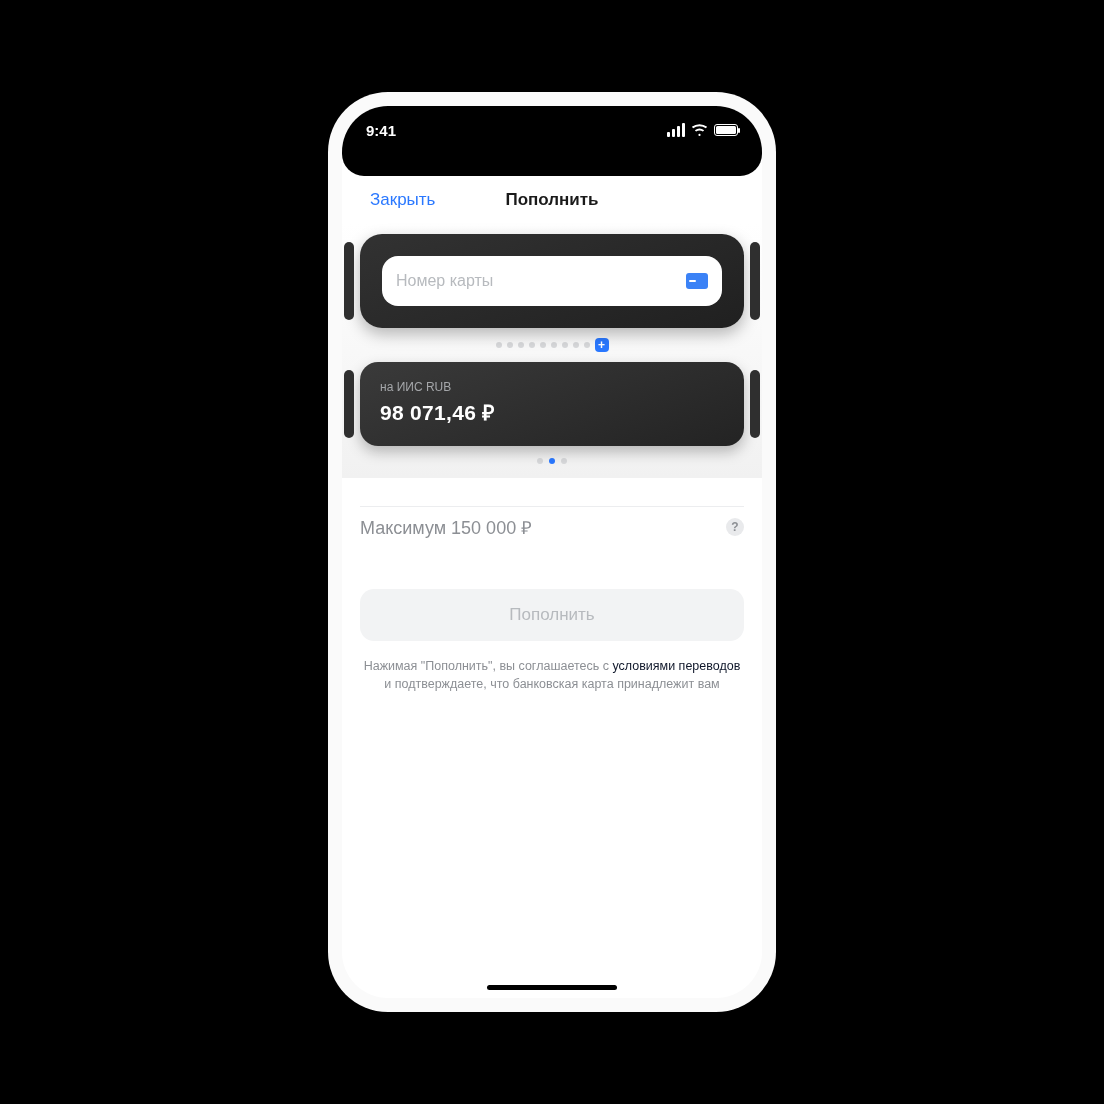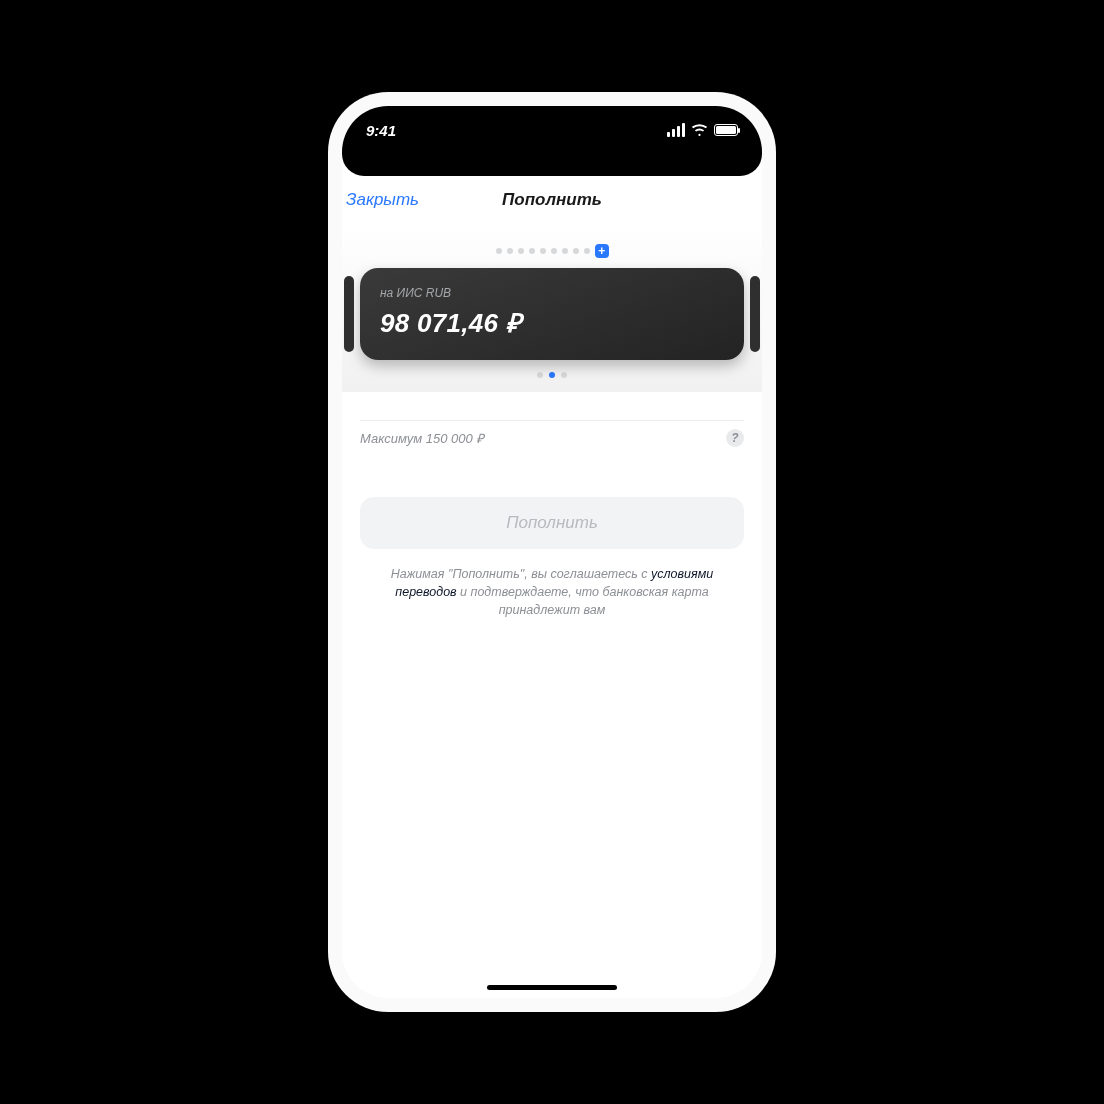--- a/index.html
+++ b/index.html
@@ -9,21 +9,20 @@
     display: flex; align-items: center; justify-content: center;
     font-family: -apple-system, "SF Pro Text", "Helvetica Neue", Arial, sans-serif;
   }
   .phone {
     width: 448px; height: 920px;
     background: #fafafa;
     border-radius: 60px;
     padding: 14px;
     box-shadow: 0 10px 30px rgba(0,0,0,.35);
     position: relative;
-    font-style: italic;
   }
   .screen {
     width: 100%; height: 100%;
     background: #fff;
     border-radius: 46px;
     overflow: hidden;
     position: relative;
     display: flex; flex-direction: column;
   }
   .notch-bar {
@@ -46,21 +45,21 @@
   .sig span:nth-child(3){height:11px;} .sig span:nth-child(4){height:14px;}
   .wifi-svg{width:17px;height:13px;}
   .batt { width:24px; height:12px; border:1px solid #fff; border-radius:3px; position:relative;}
   .batt::after{content:"";position:absolute;right:-3px;top:3px;width:2px;height:5px;background:#fff;border-radius:1px;}
   .batt .fill{position:absolute;left:1px;top:1px;bottom:1px;right:1px;background:#fff;border-radius:1.5px;}
   .notch-curve { height:22px; background:#000; border-bottom-left-radius:40px; border-bottom-right-radius:40px;}
   .nav {
     display:flex; align-items:center; height:48px;
     position:relative; padding:0 16px;
   }
-  .nav .close{ color:#2a78ff; font-size:17px; position:absolute; left:4px;}
+  .nav .close{ color:#2a78ff; font-size:17px; position:absolute; left:28px;}
   .nav .title{ margin:0 auto; font-size:17px; font-weight:600; color:#1a1a1a;}
   .cards {
     padding: 10px 0 6px;
     background: linear-gradient(#fff,#f1f1f1);
   }
   .card1-wrap{ position:relative; padding:0 18px;}
   .card1-side{position:absolute; top:8px; bottom:8px; width:10px; background:#2f2f2f;border-radius:6px;}
   .card1-side.l{left:2px;} .card1-side.r{right:2px;}
   .card1{
     background:linear-gradient(160deg,#323232,#202020);
@@ -84,29 +83,29 @@
   .card2-wrap{ position:relative; padding:0 18px;}
   .card2-side{position:absolute; top:8px; bottom:8px; width:10px; background:#2f2f2f;border-radius:6px;}
   .card2-side.l{left:2px;} .card2-side.r{right:2px;}
   .card2{
     background:linear-gradient(160deg,#3a3a3a,#232323);
     border-radius:18px; padding:18px 20px 20px;
     box-shadow:0 6px 14px rgba(0,0,0,.25);
     color:#fff;
   }
   .card2 .sub{ color:#a4a6a9; font-size:12px; margin-bottom:4px;}
-  .card2 .amt{ font-size:26px; font-weight:700; letter-spacing:0.3px;}
+  .card2 .amt{ font-size:21px; font-weight:700; letter-spacing:0.3px;}
   .dots2{display:flex;gap:6px; justify-content:center; margin:12px 0 8px;}
   .dots2 .d{width:6px;height:6px;border-radius:50%;background:#d7d8da;}
   .dots2 .d.on{background:#2a78ff;}
   .form{ padding:28px 18px 0;}
   .form .label{ color:#c7c9cc; font-size:22px; font-weight:500; margin-bottom:26px;}
   .divider{ border:none; border-top:1px solid #ecedef;}
   .maxrow{ display:flex; justify-content:space-between; align-items:center; padding:8px 0 0;}
-  .maxrow .max{ color:#8c8f94; font-size:13px;}
+  .maxrow .max{ color:#8c8f94; font-size:18px;}
   .help{ width:18px;height:18px;border-radius:50%;background:#e9eaec;color:#8c8f94;display:flex;align-items:center;justify-content:center;font-size:12px;font-weight:700;}
   .submit{
     margin-top:50px; height:52px; border-radius:14px; background:#f2f3f4;
     color:#b7babe; font-size:17px; display:flex;align-items:center;justify-content:center;
   }
   .legal{ text-align:center; color:#8c8f94; font-size:12.5px; line-height:1.45; margin-top:16px;}
   .legal a{ color:#0f172a; text-decoration:none;}
   .home-ind{ position:absolute; bottom:8px; left:50%; transform:translateX(-50%); width:130px; height:5px; background:#000; border-radius:3px;}
 </style>
 </head>
@@ -134,20 +133,30 @@
       </div>
     </div>
     <div class="notch-curve"></div>
 
     <div class="nav">
       <span class="close">Закрыть</span>
       <span class="title">Пополнить</span>
     </div>
 
     <div class="cards">
+      <div class="card1-wrap">
+        <div class="card1-side l"></div>
+        <div class="card1-side r"></div>
+        <div class="card1">
+          <div class="input-pill">
+            <span class="ph">Номер карты</span>
+            <span class="scan"></span>
+          </div>
+        </div>
+      </div>
       <div class="dots1">
         <span class="d"></span>
         <span class="d"></span>
         <span class="d"></span>
         <span class="d"></span>
         <span class="d"></span>
         <span class="d"></span>
         <span class="d"></span>
         <span class="d"></span>
         <span class="d"></span>

